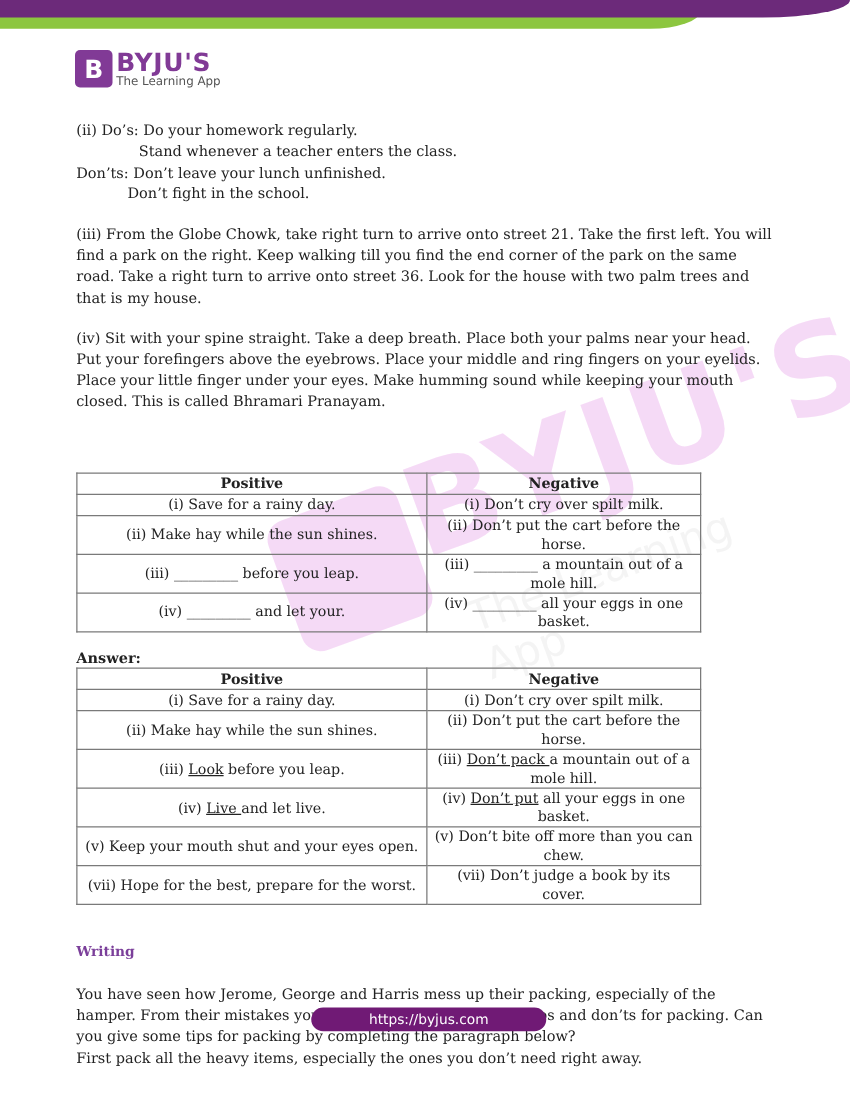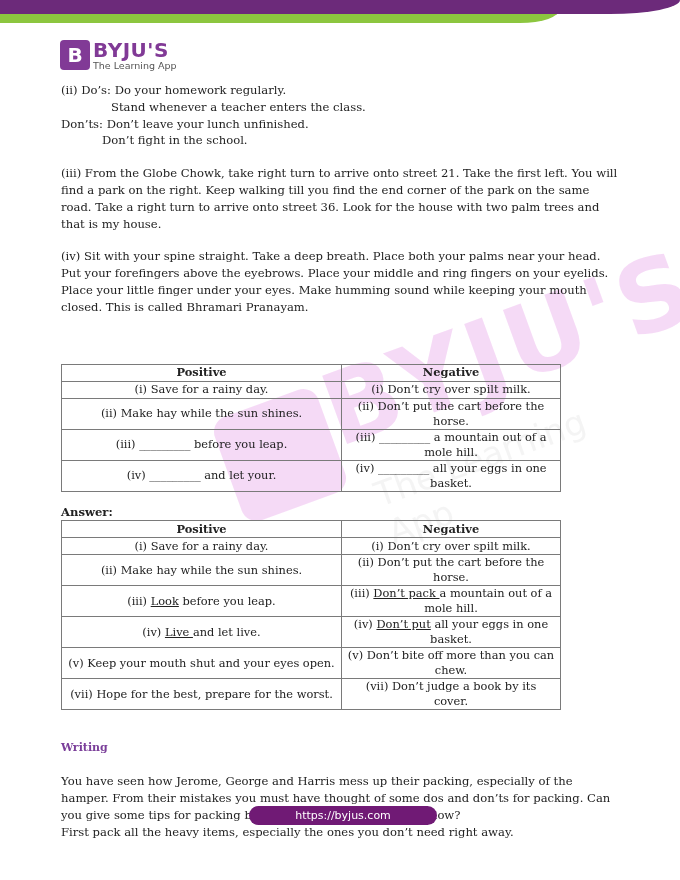--- a/index.html
+++ b/index.html
@@ -11,21 +11,21 @@
   .logo { position:absolute; left:60px; top:40px; display:flex; align-items:center; }
   .logo .mark { width:30px; height:30px; background:#813a96; border-radius:4px; display:flex; align-items:center; justify-content:center;
                 color:#fff; font-family:"DejaVu Sans", sans-serif; font-weight:bold; font-size:20px; }
   .logo .txt { margin-left:3px; line-height:1; }
   .logo .brand { font-family:"DejaVu Sans", sans-serif; font-weight:bold; color:#813a96; font-size:20px; letter-spacing:0.5px; }
   .logo .tag { font-family:"DejaVu Sans", sans-serif; color:#555; font-size:9.5px; margin-top:1px; }
   .watermark { position:absolute; left:215px; top:260px; width:420px; height:280px; pointer-events:none; opacity:0.22; }
   .watermark .wm-mark { position:absolute; left:10px; top:140px; width:110px; height:110px; background:#d65bd8; transform:rotate(-20deg); border-radius:16px; }
   .watermark .wm-brand { position:absolute; left:100px; top:30px; font-family:"DejaVu Sans", sans-serif; font-weight:bold; font-size:100px; color:#d65bd8; transform:rotate(-20deg); letter-spacing:4px; }
   .watermark .wm-tag { position:absolute; left:160px; top:170px; font-family:"DejaVu Sans", sans-serif; font-size:34px; color:#cfcfcf; transform:rotate(-20deg); }
-  .content { position:absolute; left:61px; top:82px; width:560px; font-size:11.6px; line-height:16.8px; }
+  .content { position:absolute; left:61px; top:96px; width:560px; font-size:11.6px; line-height:16.8px; }
   p { margin:0; }
   .indent1 { padding-left:50px; }
   .indent2 { padding-left:41px; }
   .gap { height:16px; }
   .bold { font-weight:bold; }
   table { border-collapse:collapse; width:500px; font-size:11.4px; }
   td, th { border:1px solid #7a7a7a; padding:0 5px; height:16px; line-height:15px; text-align:center; font-weight:normal; }
   th { text-align:center; font-weight:bold; }
   td.c1, th.c1 { width:269px; }
   .u { text-decoration:underline; }

